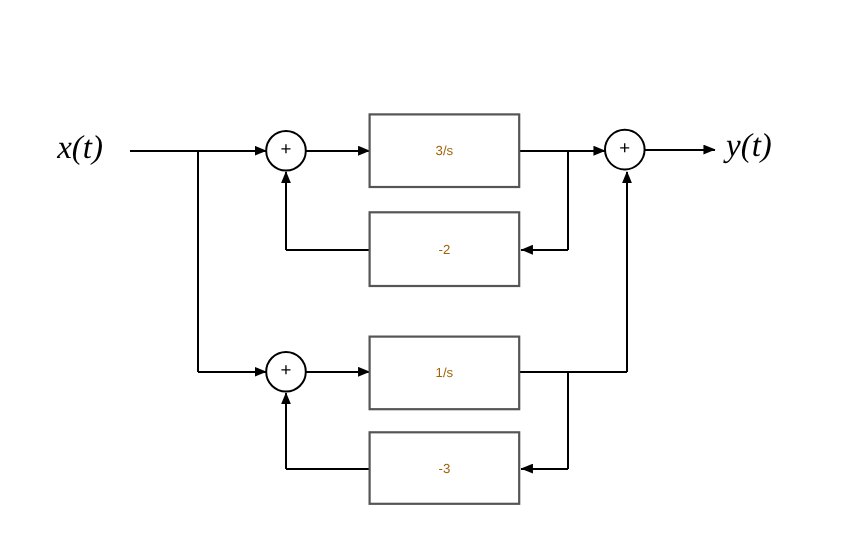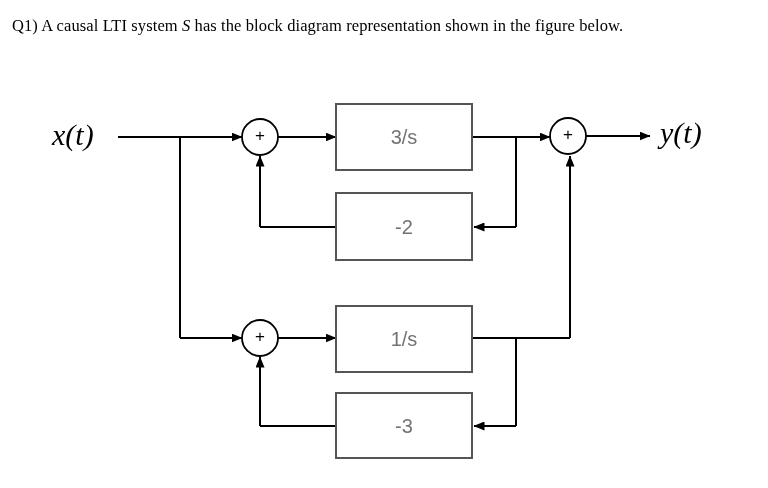--- a/index.html
+++ b/index.html
@@ -41,40 +41,39 @@
     position: absolute;
     font-family: "Liberation Serif", serif;
     font-style: italic;
     font-size: 30px;
     color: #000;
     white-space: nowrap;
   }
   .box-label {
     position: absolute;
     font-family: "Liberation Sans", sans-serif;
-    font-size: 20px;
-    color: #737373;
+    font-size: 12px;
+    color: #a16207;
     white-space: nowrap;
     transform: translate(-50%, -50%);
   }
   .sum-label {
     position: absolute;
     font-family: "Liberation Sans", sans-serif;
     font-size: 17px;
     color: #000;
     transform: translate(-50%, -50%);
   }
 </style>
 </head>
 <body>
 
 <div id="page">
 
   <div class="prompt">
-    <span class="line"><span>Q1) A causal LTI system </span><i class="var">S</i><span> has the block diagram representation shown in the figure below.</span></span>
   </div>
 
   <div id="diagram">
 
     <svg width="768" height="408" viewBox="0 0 768 408" style="position:absolute;left:0;top:0;">
       <defs>
         <marker id="arrow" markerWidth="11" markerHeight="9" refX="10.5" refY="4.5" orient="auto" markerUnits="userSpaceOnUse">
           <path d="M0,0 L11,4.5 L0,9 z" fill="#000000"></path>
         </marker>
       </defs>

